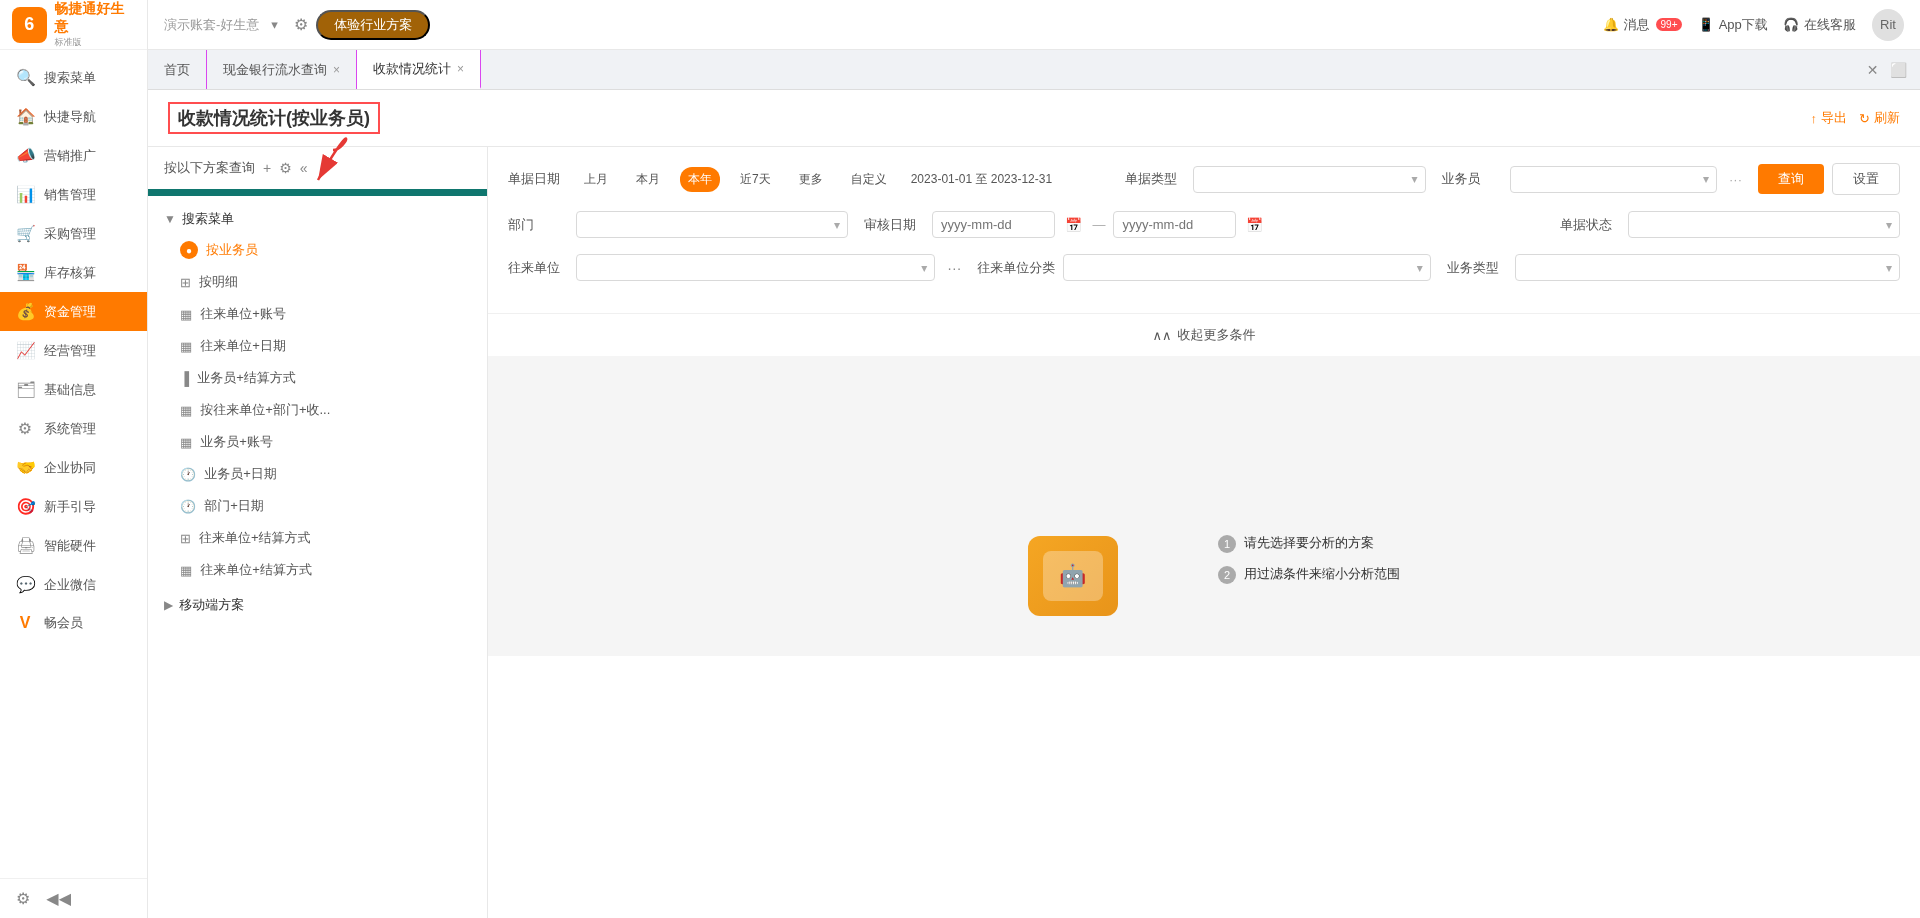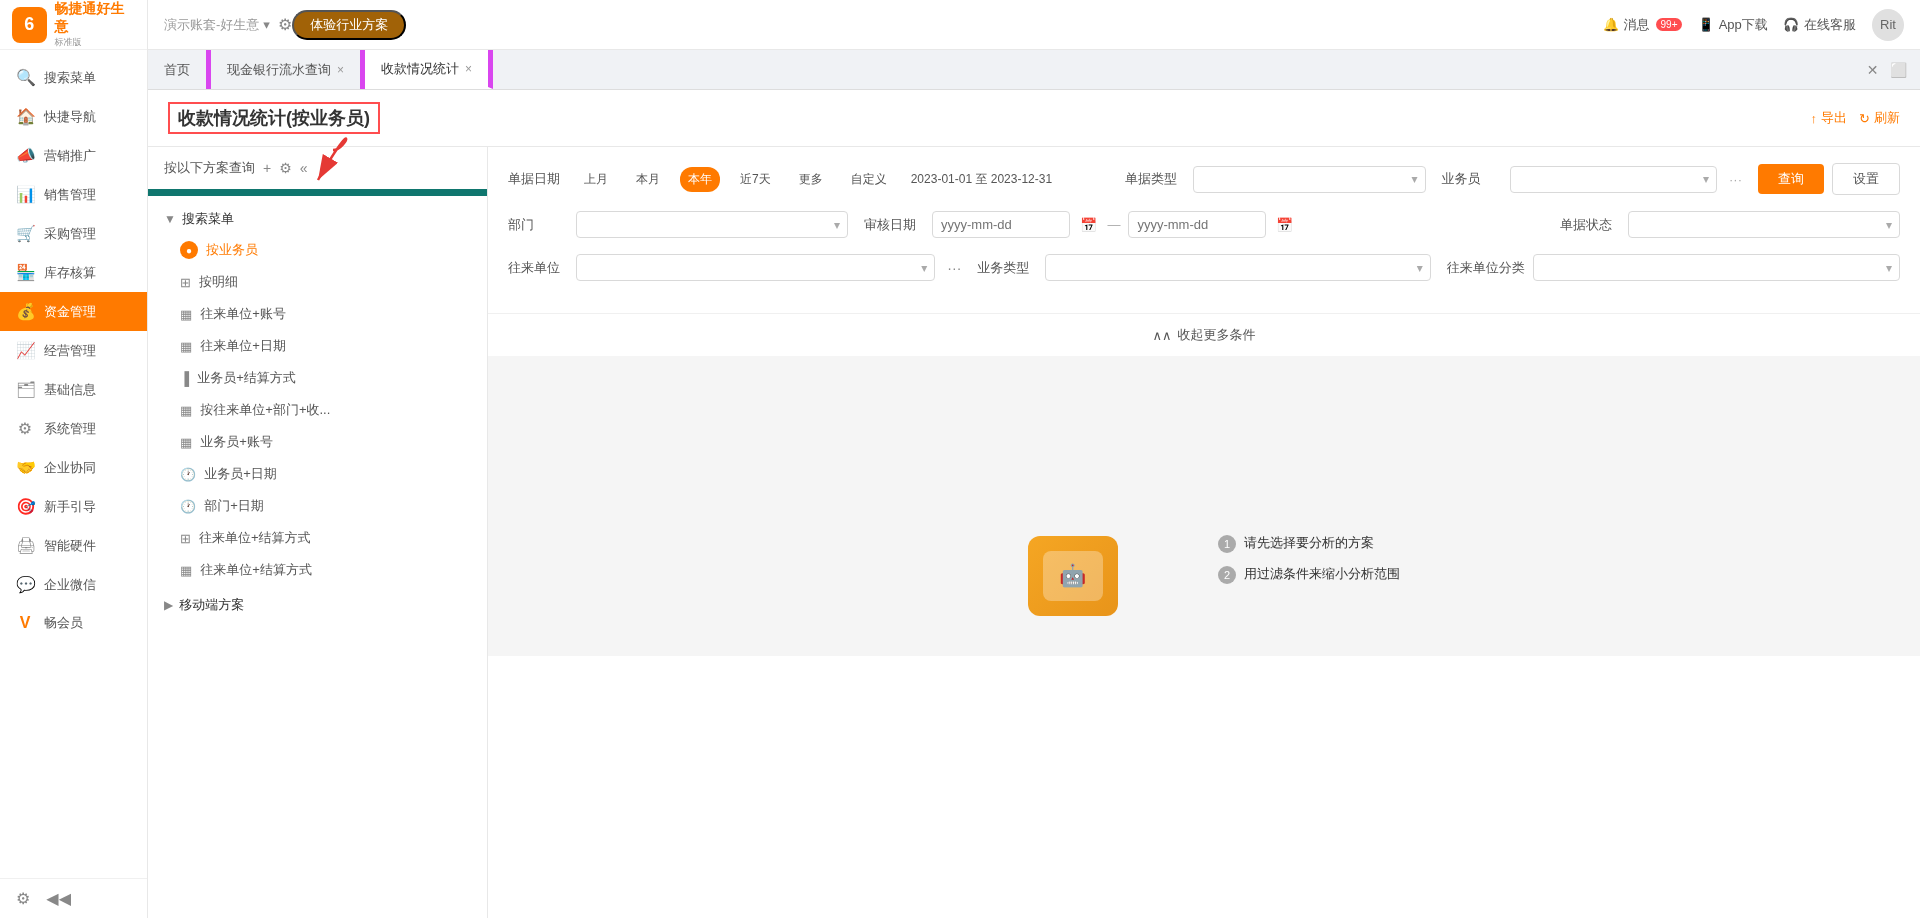--- a/index.html
+++ b/index.html
@@ -39,21 +39,21 @@
     }
     .sidebar-footer-icon { color: #888; font-size: 16px; cursor: pointer; }
 
     
     .topbar {
       position: fixed; left: 148px; top: 0; right: 0; height: 50px;
       background: #fff; border-bottom: 1px solid #e8e8e8;
       display: flex; align-items: center; padding: 0 16px;
       z-index: 100;
     }
-    .topbar-left { display: flex; align-items: center; flex: 1; }
+    .topbar-left { display: flex; align-items: center; gap: 8px; flex: 1; }
     .topbar-brand { color: #999; font-size: 13px; }
     .topbar-dropdown { color: #888; cursor: pointer; margin-left: 4px; }
     .topbar-gear { color: #888; cursor: pointer; font-size: 16px; margin-left: 8px; }
     .topbar-promo {
       background: #a16207; color: #fff; padding: 4px 16px;
       border-radius: 20px; font-size: 13px; cursor: pointer;
       white-space: nowrap;
     }
     .topbar-right { display: flex; align-items: center; gap: 16px; }
     .topbar-right-item { display: flex; align-items: center; gap: 4px; color: #555; cursor: pointer; font-size: 13px; }
@@ -65,21 +65,21 @@
 
     
     .tabbar {
       position: fixed; left: 148px; top: 50px; right: 0; height: 40px;
       background: #f0f2f5; display: flex; align-items: stretch;
       border-bottom: 1px solid #ddd; z-index: 99;
     }
     .tab {
       display: flex; align-items: center; padding: 0 16px;
       cursor: pointer; font-size: 13px; color: #555;
-      border-right: 5px solid #d946ef; background: #f0f2f5;
+      border-right: 1px solid #d946ef; background: #f0f2f5;
       white-space: nowrap; gap: 6px;
     }
     .tab.active { background: #fff; color: #333; border-bottom: 2px solid #fff; }
     .tab-home { color: #555; }
     .tab-close { color: #999; font-size: 12px; cursor: pointer; }
     .tabbar-controls { margin-left: auto; display: flex; align-items: center; padding: 0 12px; gap: 12px; }
     .tabbar-ctrl-icon { color: #888; cursor: pointer; font-size: 14px; }
 
     
     .main {
@@ -160,21 +160,21 @@
       font-size: 13px; color: #555; background: #fff; width: 100%;
       appearance: none; cursor: pointer; position: relative;
     }
     .select-wrapper { position: relative; flex: 1; }
     .select-wrapper::after {
       content: '▾'; position: absolute; right: 8px; top: 50%; transform: translateY(-50%);
       color: #aaa; pointer-events: none; font-size: 12px;
     }
     .date-input {
       border: 1px solid #d9d9d9; border-radius: 4px; padding: 5px 8px;
-      font-size: 13px; color: #aaa; width: 138px;
+      font-size: 13px; color: #aaa; width: 123px;
     }
     .date-sep { color: #aaa; }
     .calendar-icon { color: #aaa; font-size: 14px; cursor: pointer; margin: 0 2px; }
 
     .more-conditions {
       text-align: center; padding: 12px;
       border-top: 1px solid #f0f0f0; color: #555;
       cursor: pointer; display: flex; align-items: center; justify-content: center; gap: 6px;
     }
     .btn-primary {
@@ -479,27 +479,27 @@
 
         <div class="search-row">
           <div class="search-field">
             <span class="field-label">往来单位</span>
             <div class="select-wrapper" style="flex:1;">
               <select class="input-select"></select>
             </div>
             <span class="filter-action-icon" style="margin-left:4px;">···</span>
           </div>
           <div class="search-field">
+            <span class="field-label">往来单位分类</span>
+            <div class="select-wrapper" style="flex:1;">
+              <select class="input-select"></select>
+            </div>
+          </div>
+          <div class="search-field">
             <span class="field-label">业务类型</span>
-            <div class="select-wrapper" style="flex:1;">
-              <select class="input-select"></select>
-            </div>
-          </div>
-          <div class="search-field">
-            <span class="field-label">往来单位分类</span>
             <div class="select-wrapper" style="flex:1;">
               <select class="input-select"></select>
             </div>
           </div>
         </div>
 
       </div>
 
       <div class="more-conditions">
         <span>∧∧</span>

